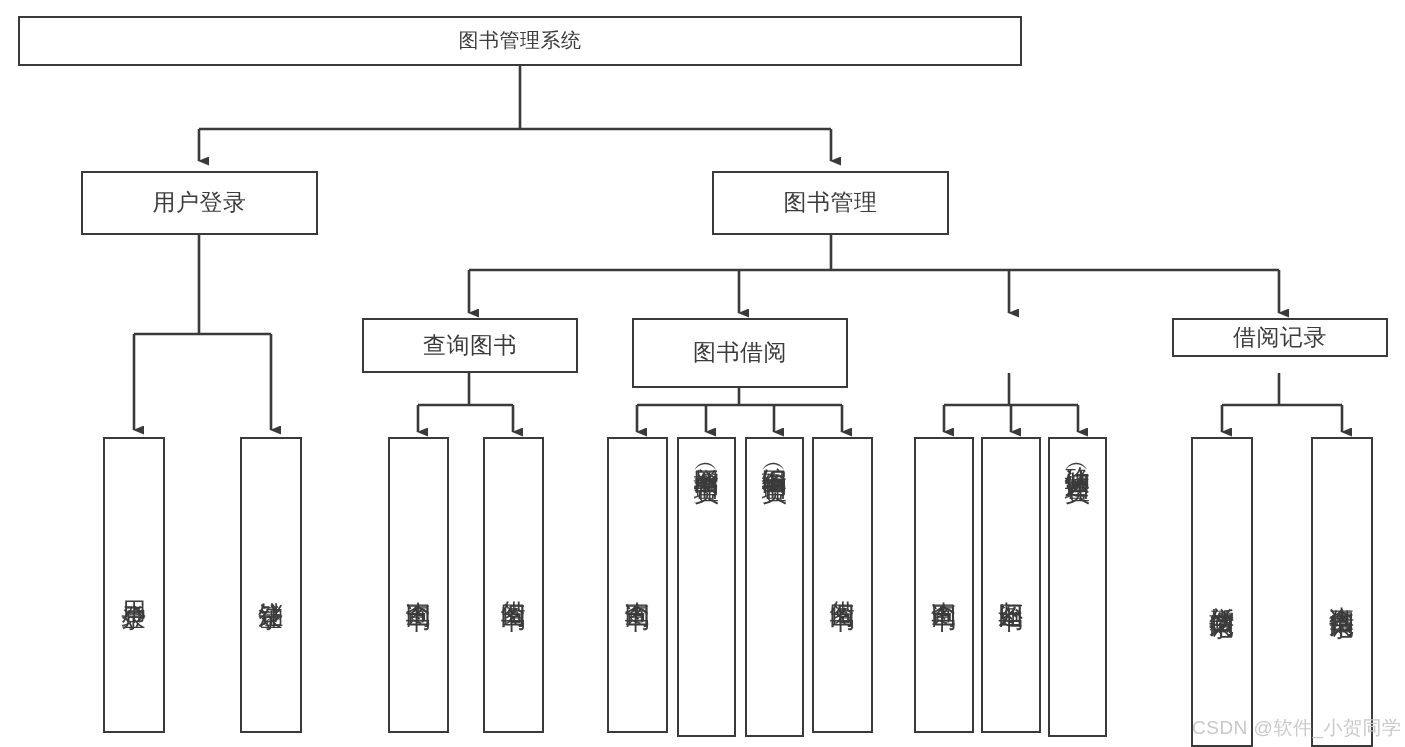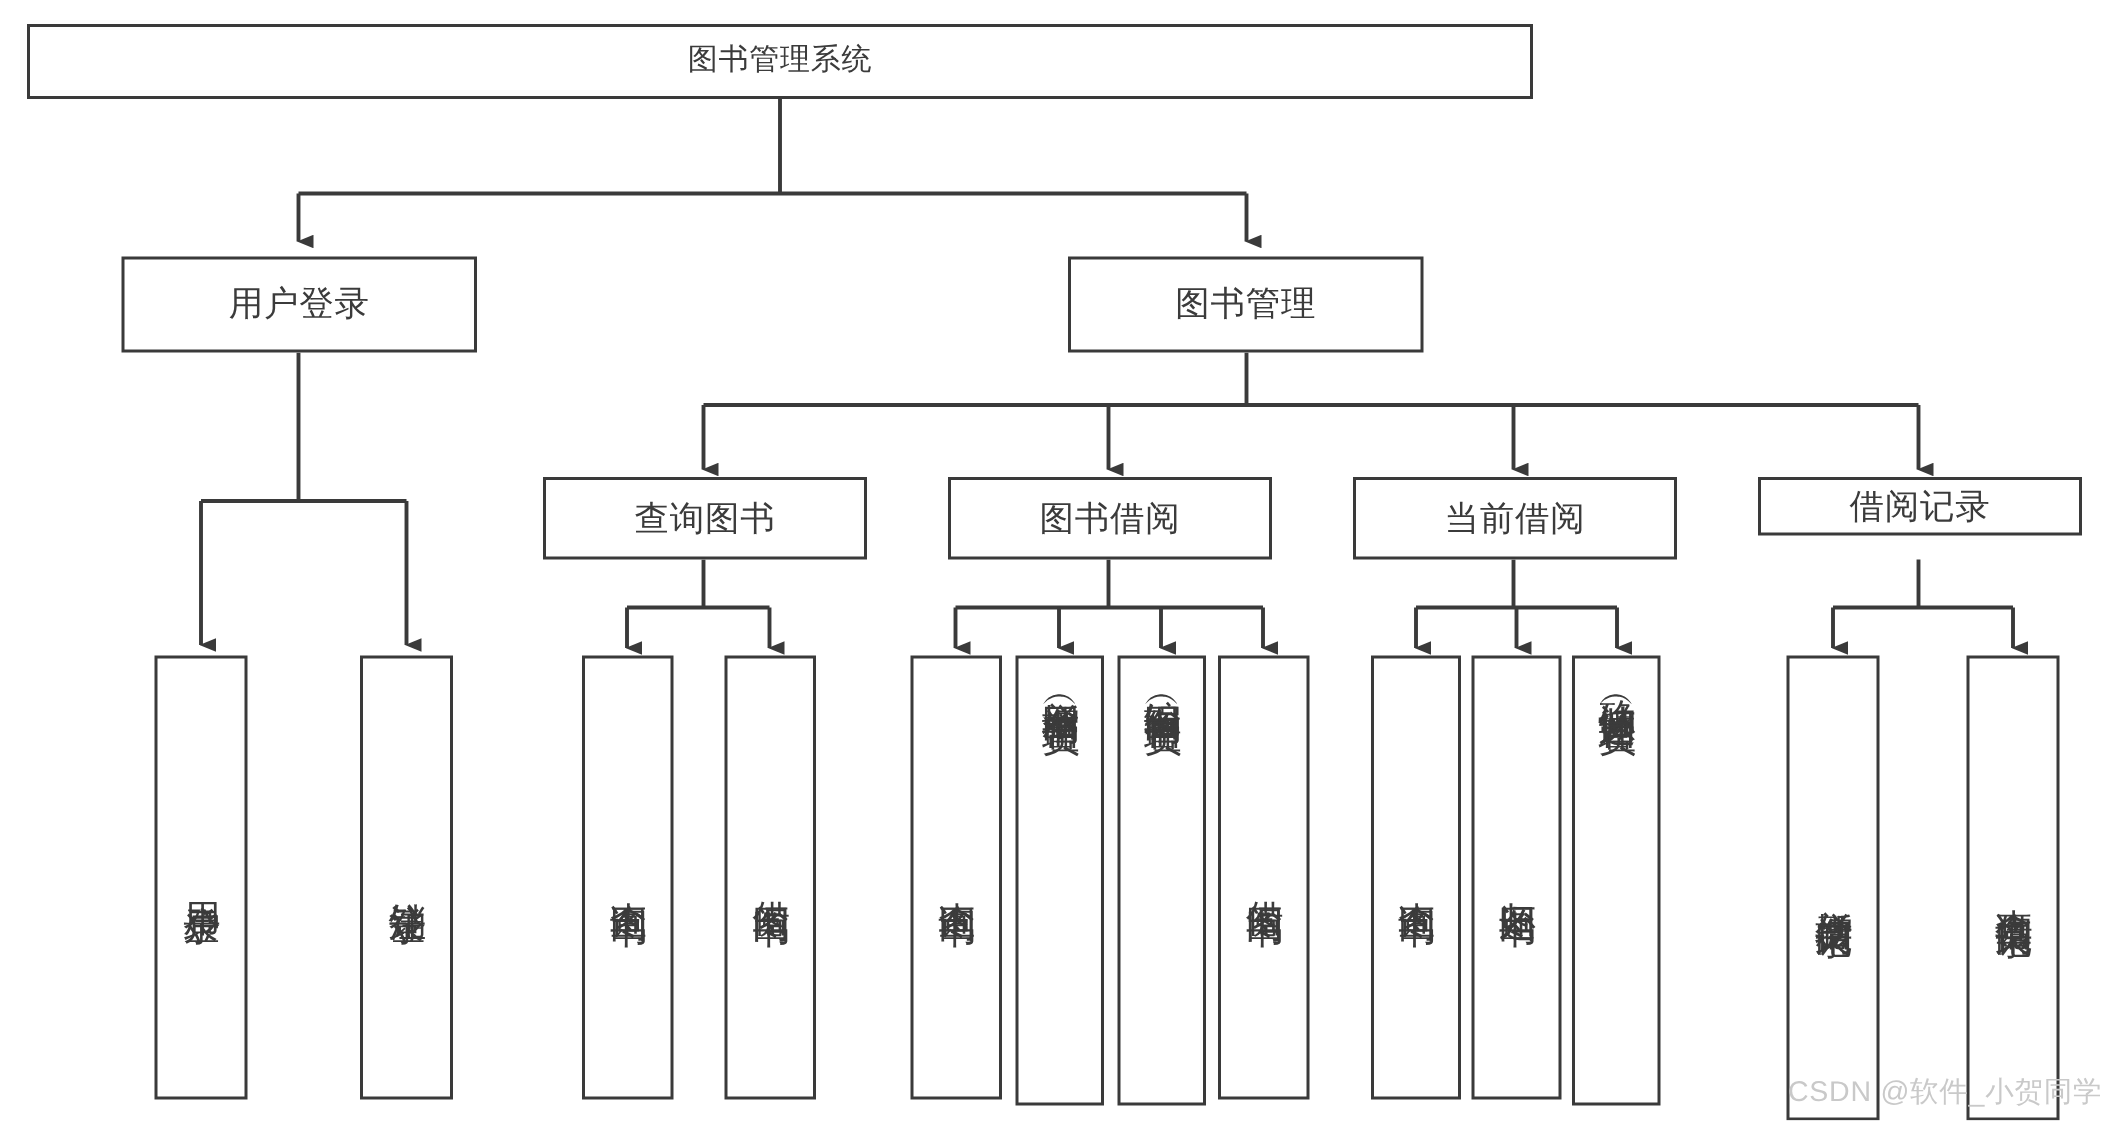--- a/index.html
+++ b/index.html
@@ -138,25 +138,22 @@
   <div class="node horizontal" style="left:81px; top:171px; width:237px; height:64px;">
     <span class="node-label">用户登录</span>
   </div>
   <div class="node horizontal" style="left:712px; top:171px; width:237px; height:64px;">
     <span class="node-label">图书管理</span>
   </div>
 
   <div class="node horizontal" style="left:362px; top:318px; width:216px; height:55px;">
     <span class="node-label">查询图书</span>
   </div>
-  <div class="node horizontal" style="left:632px; top:318px; width:216px; height:55px;">
+  <div class="node horizontal" style="left:632px; top:318px; width:216px; height:70px;">
     <span class="node-label">图书借阅</span>
-  </div>
-  <div class="node horizontal" style="left:902px; top:318px; width:216px; height:55px;">
-    <span class="node-label">当前借阅</span>
   </div>
   <div class="node horizontal" style="left:1172px; top:318px; width:216px; height:39px;">
     <span class="node-label">借阅记录</span>
   </div>
 
   <div class="node vertical centered" style="left:103px; top:437px; width:62px; height:296px;">
     <span class="node-label">用户登录</span>
   </div>
   <div class="node vertical centered" style="left:240px; top:437px; width:62px; height:296px;">
     <span class="node-label">注销登录</span>

